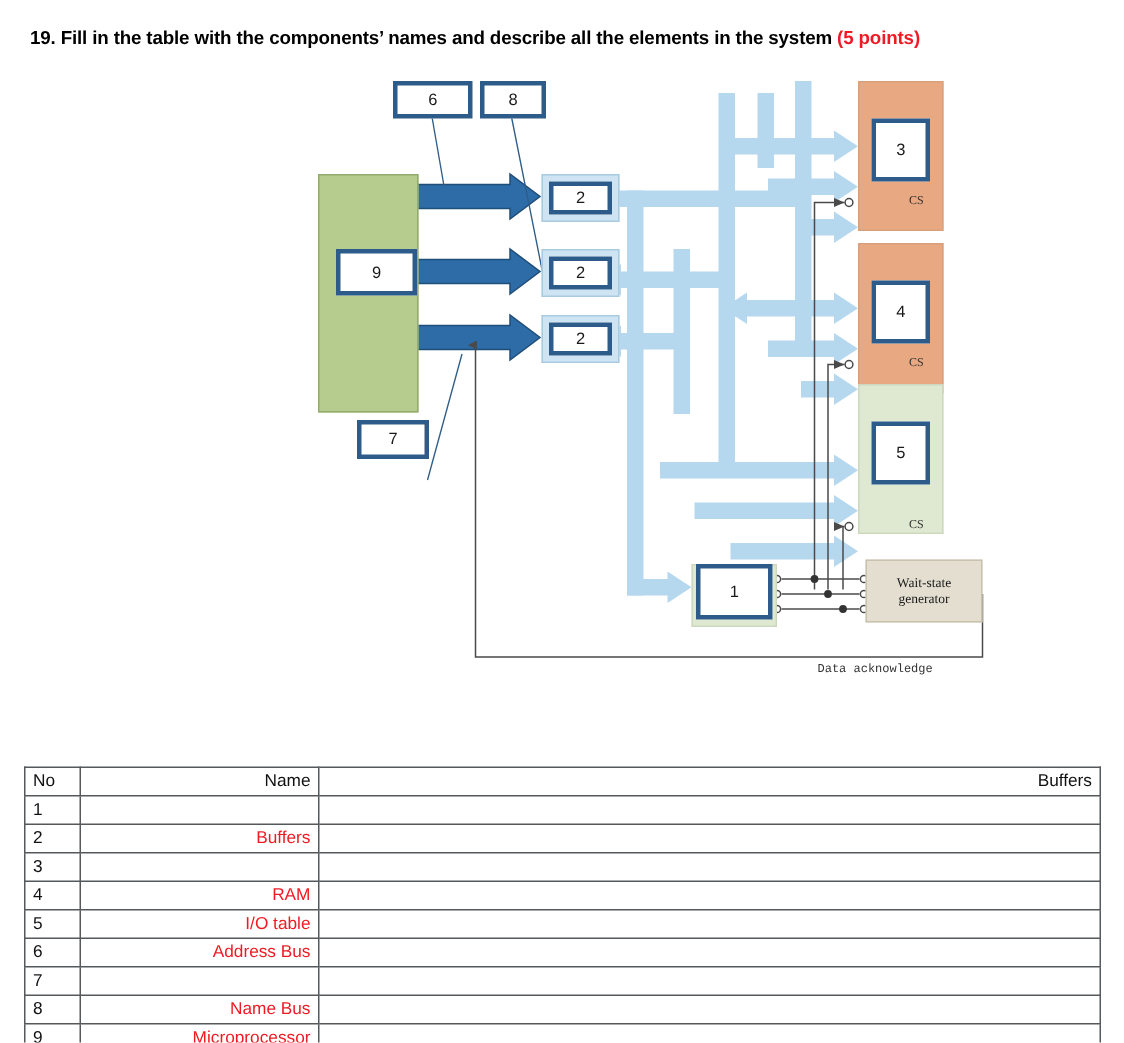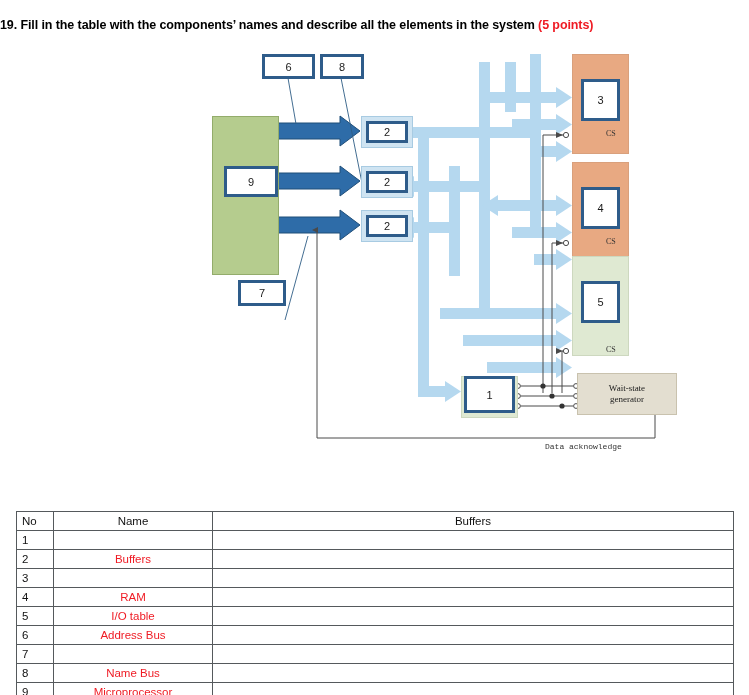--- a/index.html
+++ b/index.html
@@ -4,21 +4,21 @@
 <style>
   html,body{margin:0;padding:0;background:#ffffff;}
   body{
     width:749px;height:695px;position:relative;overflow:hidden;
     font-family:"Liberation Sans",sans-serif;
     color:#000;
   }
 
   
   #question-line{
-    position:absolute;left:0;top:18px;width:730px;
+    position:absolute;left:20px;top:18px;width:730px;
     font-size:12.5px;font-weight:bold;letter-spacing:-0.1px;
     white-space:nowrap;
   }
   #question-line .pts{color:#ef1b24;}
 
   
   #diagram{
     position:absolute;left:0;top:40px;width:749px;height:425px;
   }
   #diagram svg{position:absolute;left:0;top:0;}
@@ -65,21 +65,21 @@
   
   #comp-table{
     position:absolute;left:16px;top:466px;
     border-collapse:collapse;width:718px;
     font-size:11.5px;
     margin-top:45px;
   }
   #comp-table td,#comp-table th{
     border:1px solid #55595c;
     padding:1px 5px;height:16px;
-    text-align:center;font-weight:normal;
+    text-align:right;font-weight:normal;
     color:#111;
   }
   #comp-table th{font-weight:normal;}
   #comp-table .c-no{width:26px;text-align:left;}
   #comp-table .c-name{width:148px;}
   #comp-table .ans{color:#ef1b24;}
 </style>
 </head>
 <body>
 
@@ -255,21 +255,21 @@
   <div class="dbox callout" style="left:581px;top:241px;width:39px;height:42px;">
     <span>5</span>
   </div>
   <span class="cslabel" style="left:574px;top:305px;">CS</span>
 
   <div class="dbox slab-cream" style="left:461px;top:336px;width:57px;height:42px;"></div>
   <div class="dbox callout" style="left:464px;top:336px;width:51px;height:37px;">
     <span>1</span>
   </div>
 
-  <div class="dbox waitbox" style="left:577px;top:333px;width:100px;height:42px;">
+  <div class="dbox waitbox" style="left:577px;top:333px;width:78px;height:42px;">
     <span>Wait-state</span>
     <span>generator</span>
   </div>
 
   <span id="dack-label" style="left:545px;top:402px;">Data acknowledge</span>
 </div>
 
 <table id="comp-table">
   <thead>
     <tr>

